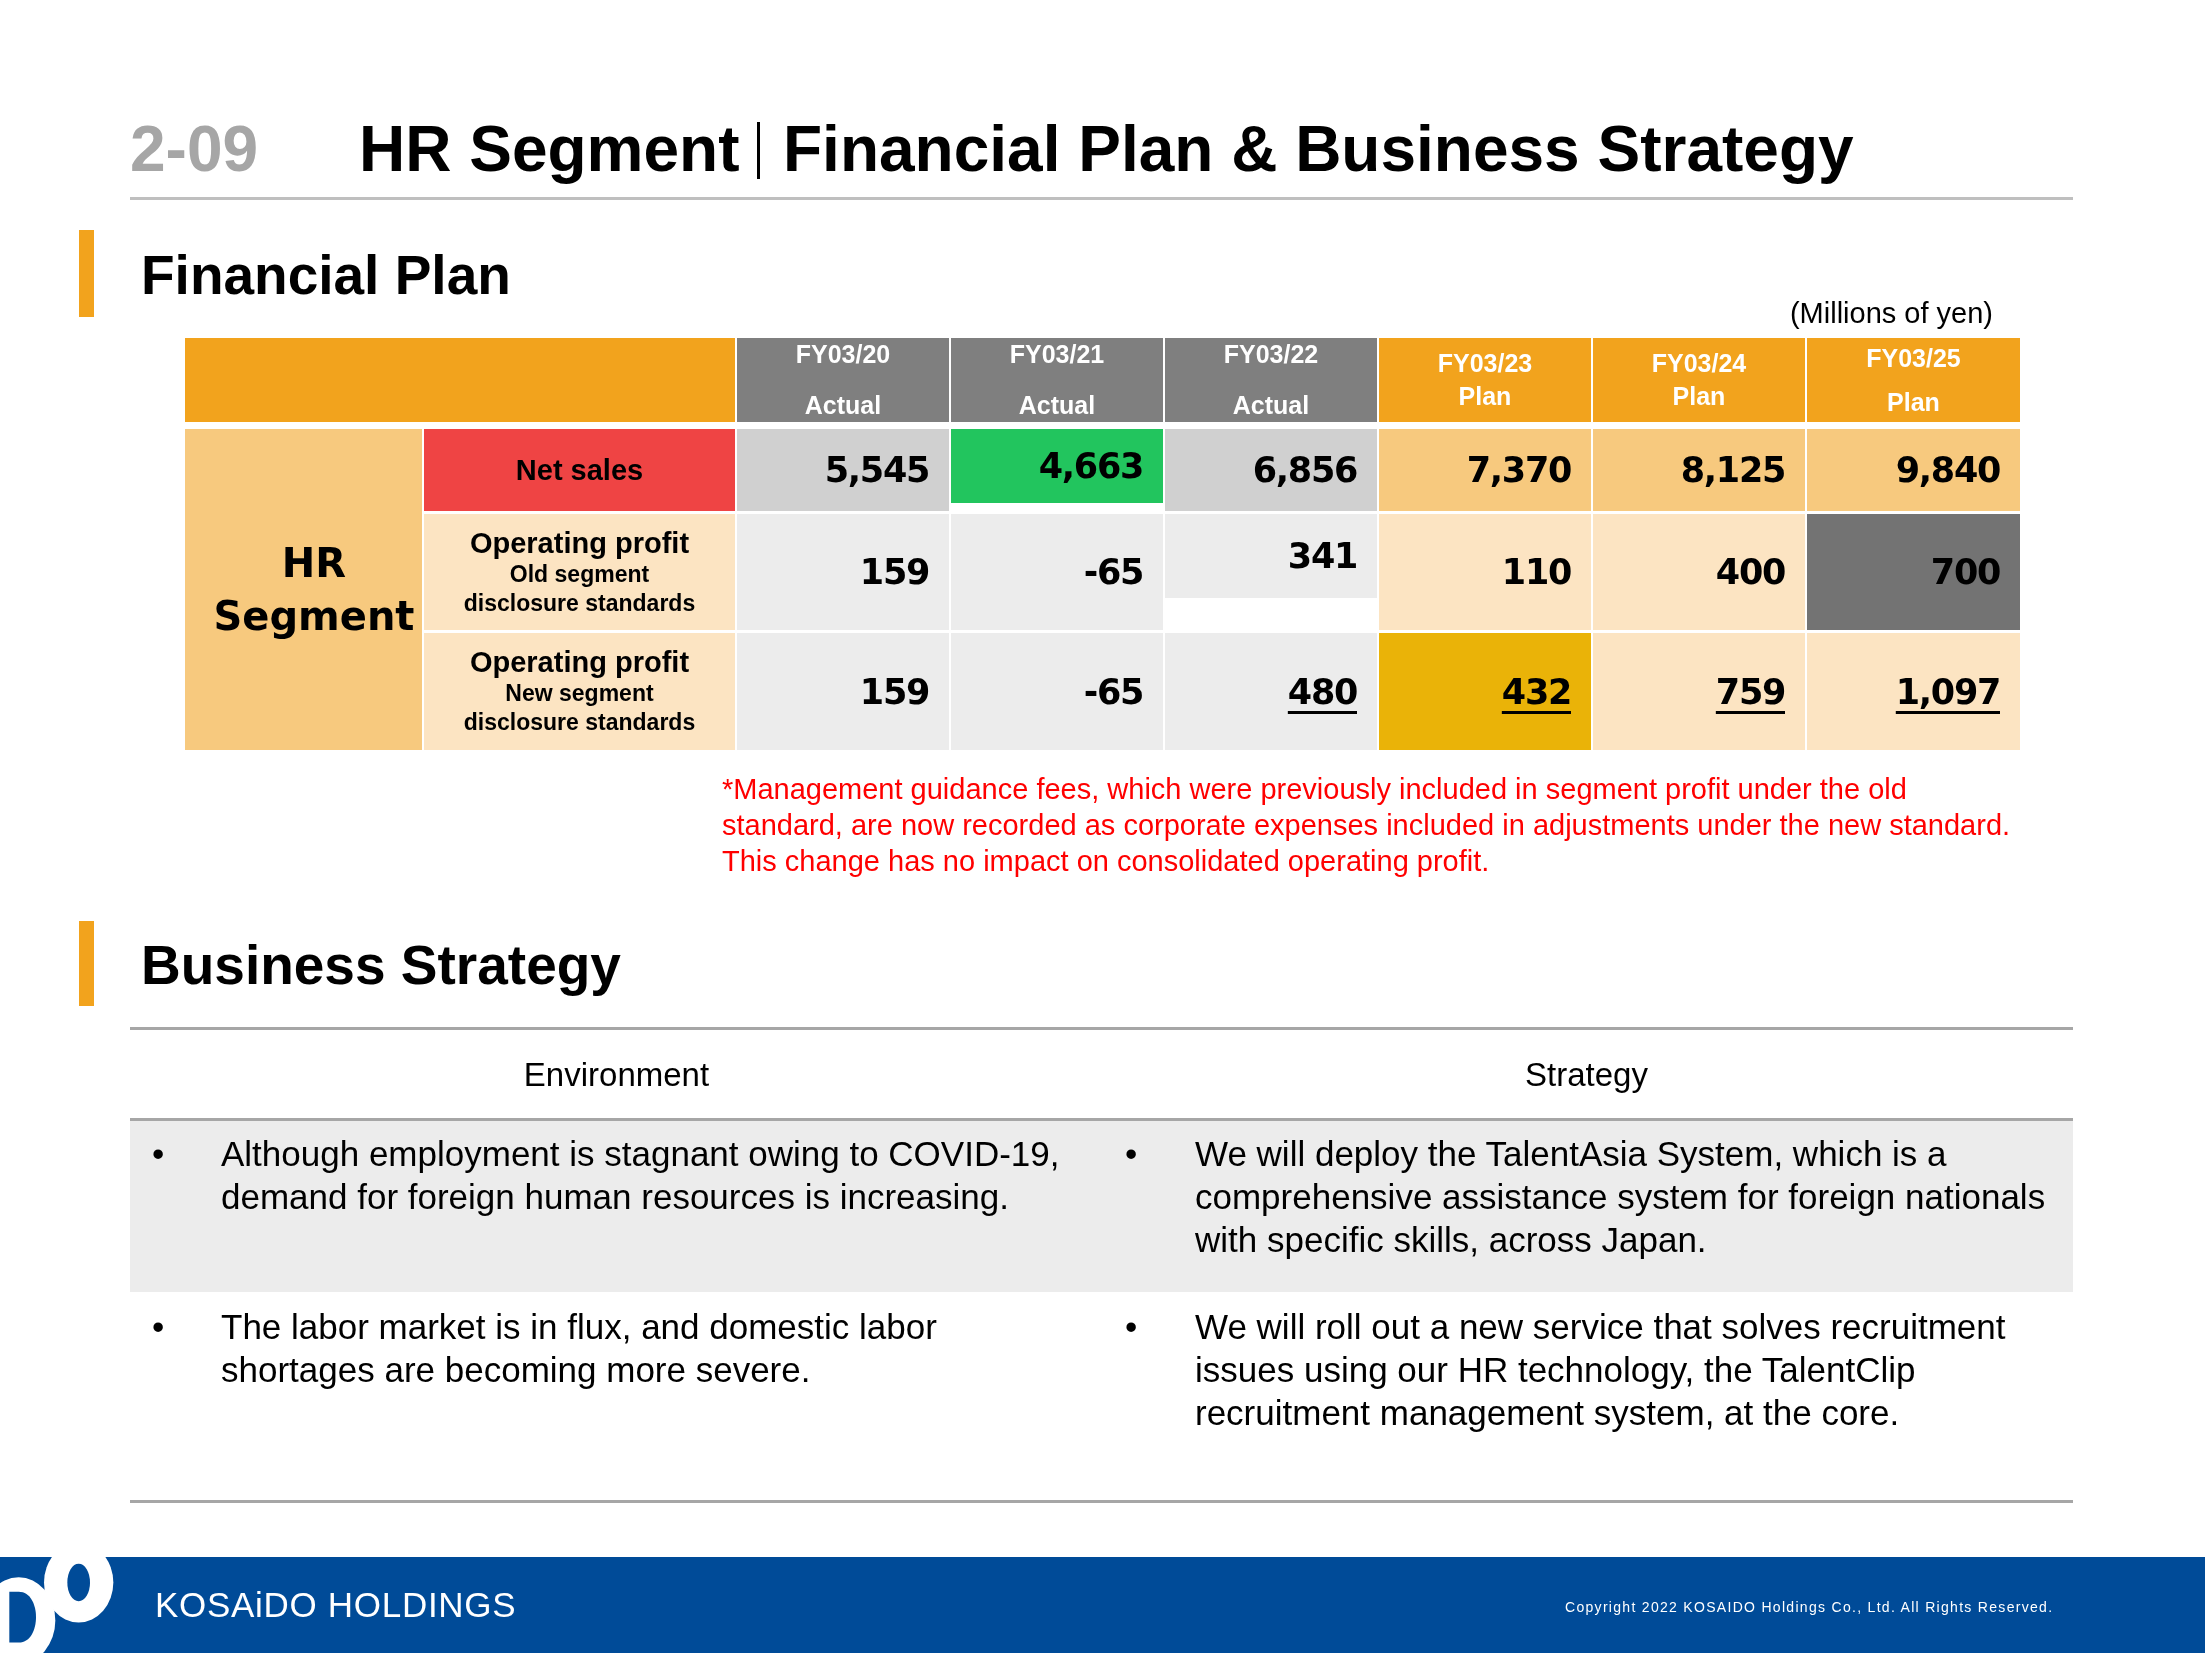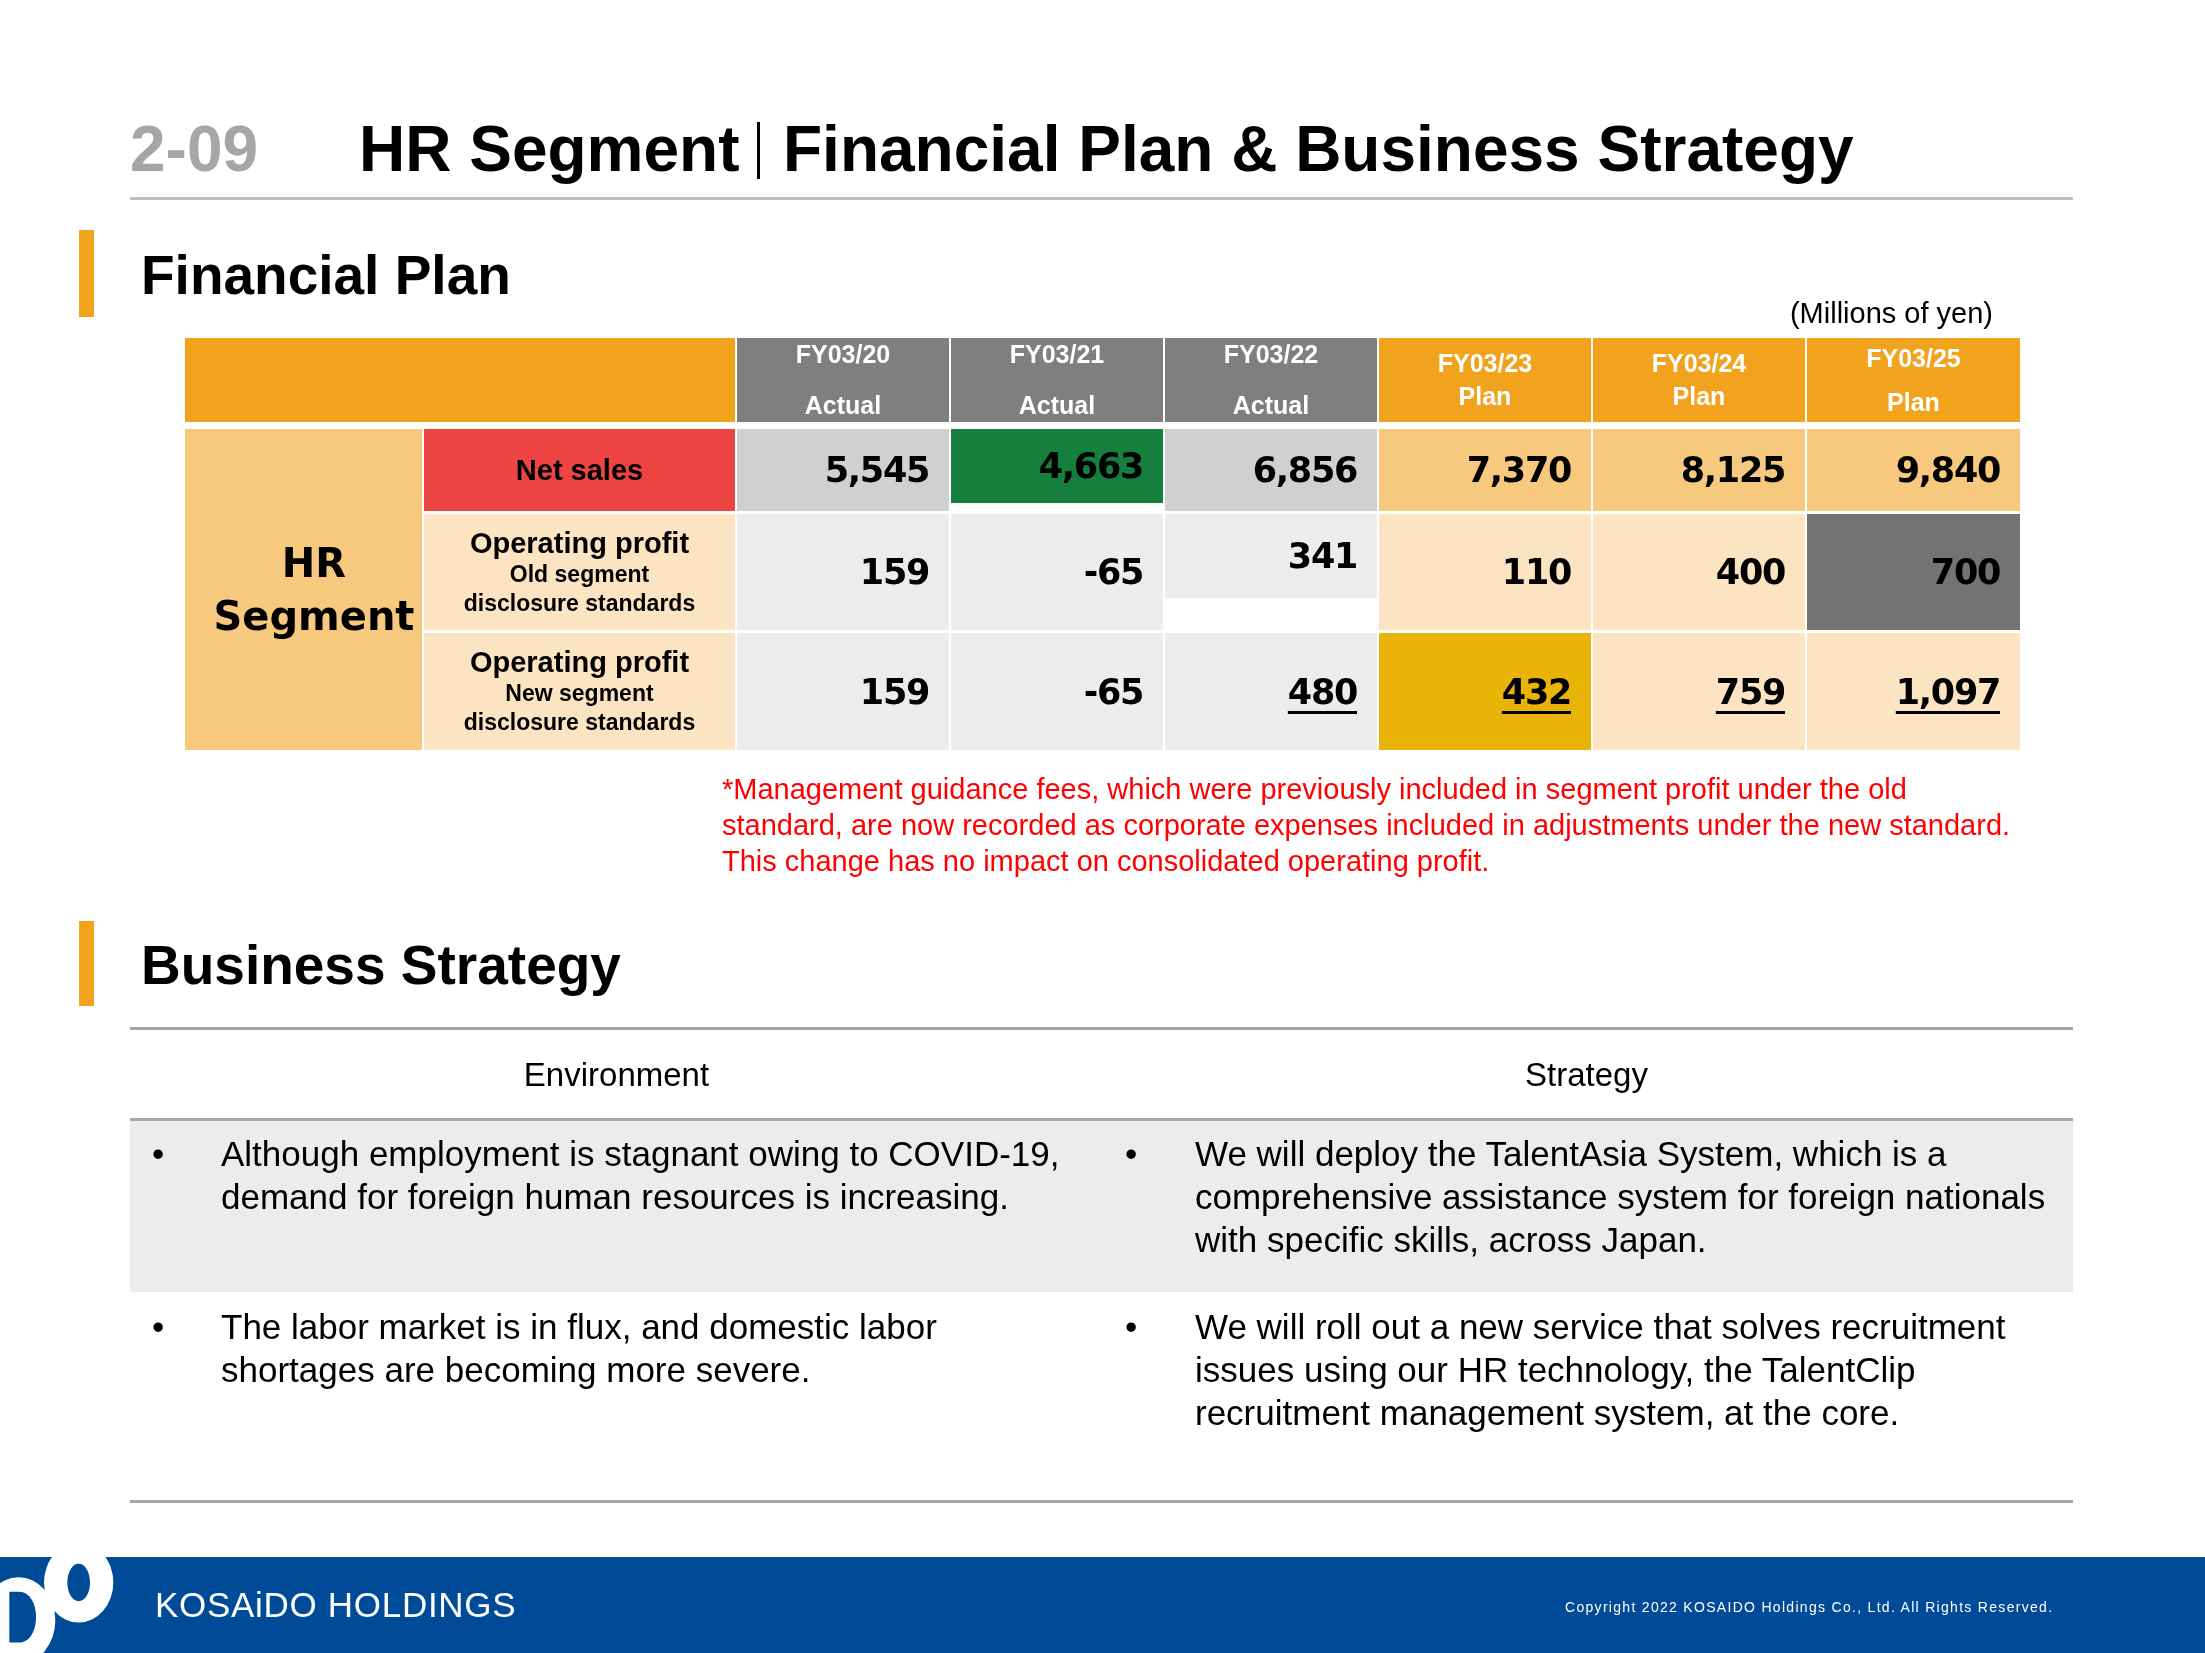--- a/index.html
+++ b/index.html
@@ -80,21 +80,21 @@
     <span>HR</span>
     <span>Segment</span>
   </div>
 
   <div class="cell lbl" style="left:239px;top:91px;width:311px;height:82px;background:#ef4444;">
     <span class="main">Net sales</span>
   </div>
   <div class="cell num" style="left:552px;top:91px;width:212px;height:82px;background:#d0d0d0;">
       <span>5,545</span>
     </div>
-  <div class="cell num" style="left:766px;top:91px;width:212px;height:74px;background:#15803d;">
+  <div class="cell num" style="left:766px;top:91px;width:212px;height:74px;background:#22c55e;">
       <span>4,663</span>
     </div>
   <div class="cell num" style="left:980px;top:91px;width:212px;height:82px;background:#d0d0d0;">
       <span>6,856</span>
     </div>
   <div class="cell num" style="left:1194px;top:91px;width:212px;height:82px;background:#f7c97e;">
       <span>7,370</span>
     </div>
   <div class="cell num" style="left:1408px;top:91px;width:212px;height:82px;background:#f7c97e;">
       <span>8,125</span>

